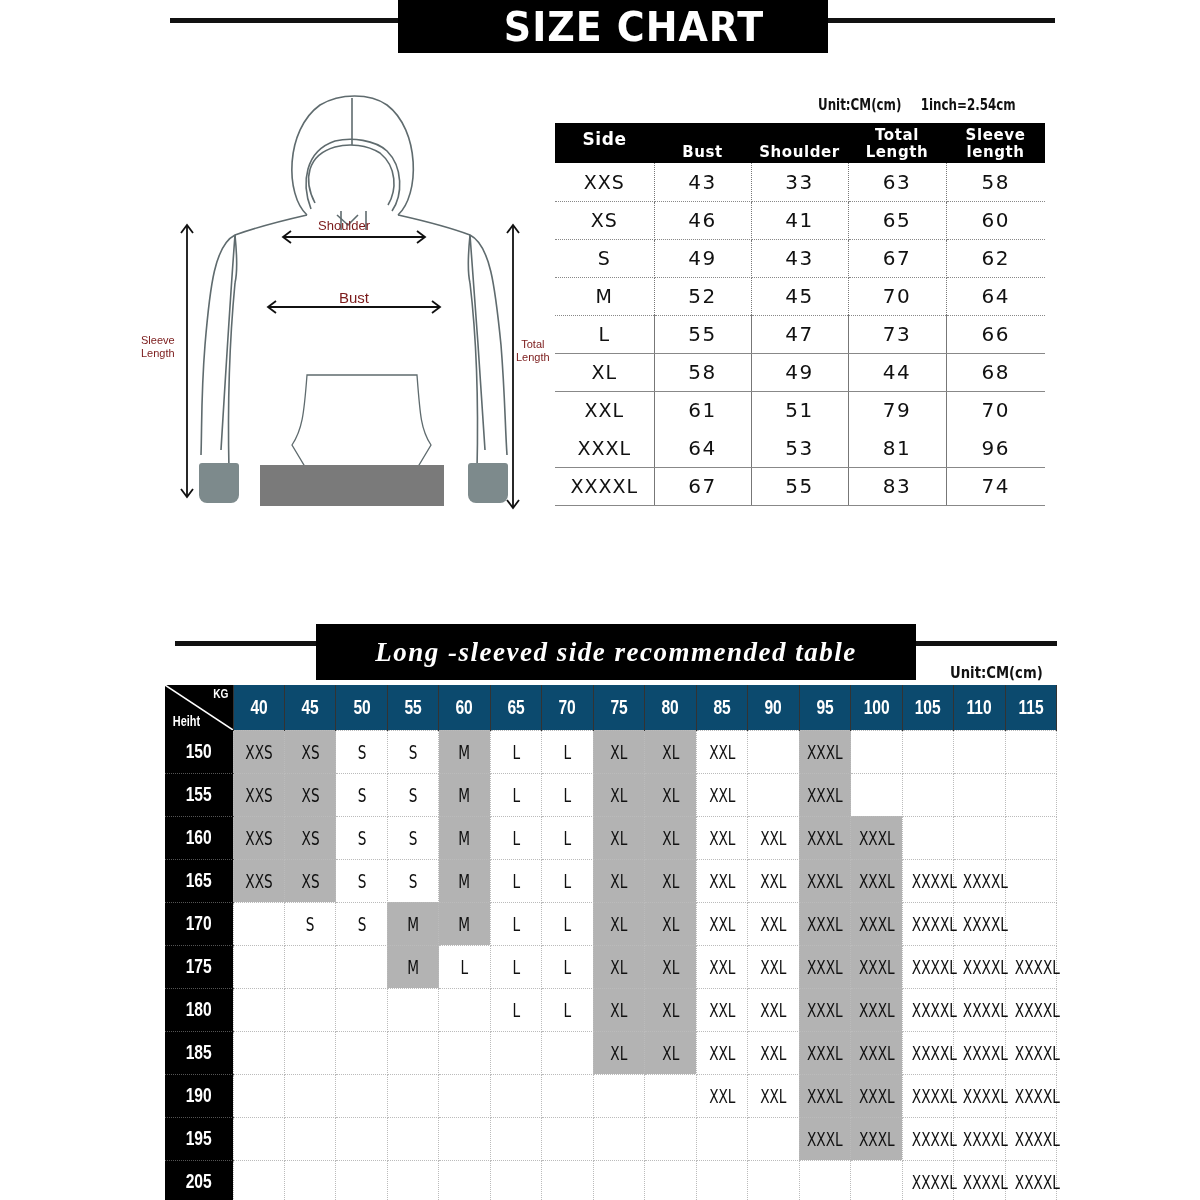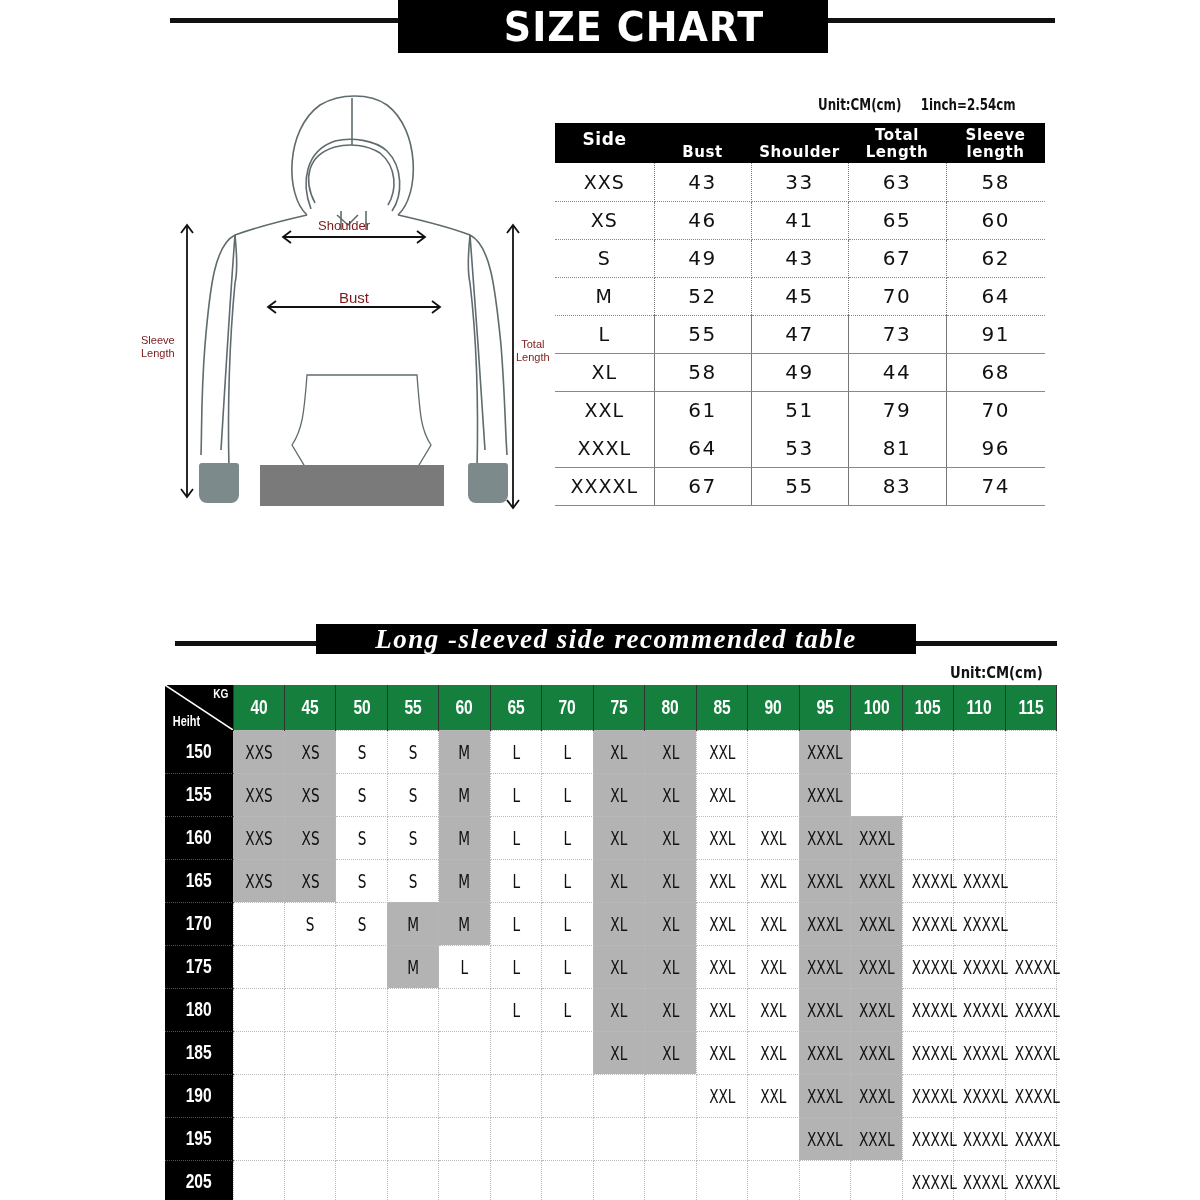--- a/index.html
+++ b/index.html
@@ -3,21 +3,21 @@
 <meta charset="utf-8">
 <style>
   * { box-sizing: border-box; margin: 0; padding: 0; }
   body { width: 1200px; height: 1200px; background: #ffffff; position: relative; overflow: hidden; font-family: "Liberation Sans", sans-serif; color: #111; }
 
   
   .banner-line { position: absolute; height: 5px; background: #111; }
   .banner-box { position: absolute; background: #000; color: #fff; display: flex; align-items: center; justify-content: center; }
   #title1 { left: 398px; top: 0; width: 430px; height: 53px; font-family: "DejaVu Sans", sans-serif; font-weight: bold; font-size: 40px; letter-spacing: 1px; transform-origin: center; padding-left: 43px; }
   #title1 span { display: inline-block; transform: scaleX(0.95); }
-  #title2 { left: 316px; top: 624px; width: 600px; height: 30px; font-family: "Liberation Serif", serif; font-style: italic; font-weight: bold; font-size: 27px; letter-spacing: 1.5px; }
+  #title2 { left: 316px; top: 624px; width: 600px; height: 56px; font-family: "Liberation Serif", serif; font-style: italic; font-weight: bold; font-size: 27px; letter-spacing: 1.5px; }
 
   
   #hoodie { position: absolute; left: 135px; top: 85px; width: 420px; height: 430px; }
   .dim-label { position: absolute; color: #7a1a1a; font-family: "Liberation Sans", sans-serif; text-align: center; line-height: 1.15; }
 
   
   #unit-note { position: absolute; left: 818px; top: 96px; font-family: "DejaVu Sans Condensed", "DejaVu Sans", sans-serif; font-size: 15px; font-weight: bold; color: #111; white-space: nowrap; transform: scaleX(0.88); transform-origin: left; }
   #unit-note span + span { margin-left: 22px; }
   #size-table { position: absolute; left: 555px; top: 123px; width: 490px; border-collapse: collapse; table-layout: fixed; }
   #size-table th { background: #000; color: #fff; font-family: "DejaVu Sans", sans-serif; font-weight: bold; font-size: 15px; letter-spacing: 0.6px; height: 40px; vertical-align: bottom; padding-bottom: 2px; line-height: 17px; }
@@ -25,21 +25,21 @@
   #size-table td { height: 38px; text-align: center; font-family: "DejaVu Sans", sans-serif; font-size: 20px; letter-spacing: 1.5px; color: #111; border-right: 1px dotted #777; border-bottom: 1px dotted #888; }
   #size-table td:last-child { border-right: none; }
   #size-table tr.solid td { border-bottom: 1px solid #888; border-right-style: solid; }
   #size-table tr.solid td:last-child { border-right: none; }
   #size-table td.sz { font-size: 19px; letter-spacing: 1px; }
 
   
   #unit-note2 { position: absolute; left: 950px; top: 664px; font-family: "DejaVu Sans", sans-serif; font-size: 15px; font-weight: bold; transform: scaleX(0.88); transform-origin: left; white-space: nowrap; }
   #rec-grid { position: absolute; left: 165px; top: 685px; width: 892px; border-collapse: collapse; table-layout: fixed; }
   #rec-grid col.h { width: 68px; }
-  #rec-grid th { background: #15803d; color: #fff; height: 45px; font-family: "Liberation Sans", sans-serif; font-weight: bold; font-size: 20px; border-right: 1px solid #333; }
+  #rec-grid th { background: #0c4a6e; color: #fff; height: 45px; font-family: "Liberation Sans", sans-serif; font-weight: bold; font-size: 20px; border-right: 1px solid #333; }
   #rec-grid th span { display: inline-block; transform: scaleX(0.78); }
   #rec-grid th.corner { position: relative; padding: 0; background: #000; overflow: hidden; }
   #rec-grid th.corner .kg { position: absolute; right: 2px; top: 1px; font-size: 13px; }
   #rec-grid th.corner .ht { position: absolute; left: 4px; bottom: 1px; font-size: 14px; }
   #rec-grid th.corner svg { position: absolute; left: 0; top: 0; }
   #rec-grid td.rowh { background: #000; color: #fff; font-weight: bold; font-size: 20px; text-align: center; height: 43px; border-bottom: 1px dotted #555; }
   #rec-grid td.rowh span { display: inline-block; transform: scaleX(0.78); }
   #rec-grid td.c { height: 43px; text-align: center; font-family: "DejaVu Sans", sans-serif; font-size: 19px; color: #111; border: 1px dotted #bbb; padding: 0; }
   #rec-grid td.c span { display: inline-block; transform: scaleX(0.72); }
   #rec-grid td.g { background: #b3b3b3; }
@@ -168,21 +168,21 @@
         <td>52</td>
         <td>45</td>
         <td>70</td>
         <td>64</td>
       </tr>
     <tr class="solid">
         <td class="sz">L</td>
         <td>55</td>
         <td>47</td>
         <td>73</td>
-        <td>91</td>
+        <td>66</td>
       </tr>
     <tr class="solid">
         <td class="sz">XL</td>
         <td>58</td>
         <td>49</td>
         <td>44</td>
         <td>68</td>
       </tr>
     <tr class="solid" style="border-bottom:none">
         <td class="sz" style="border-bottom:none">XXL</td>

